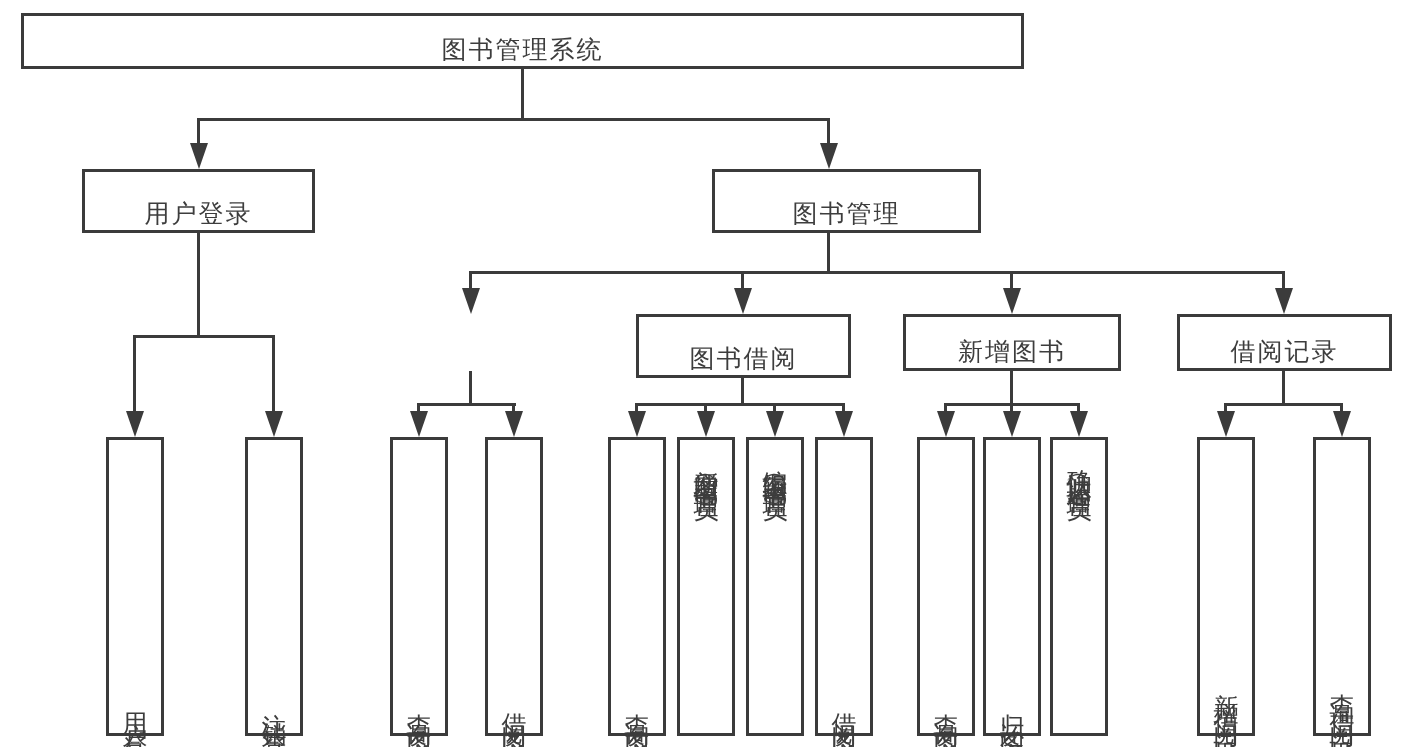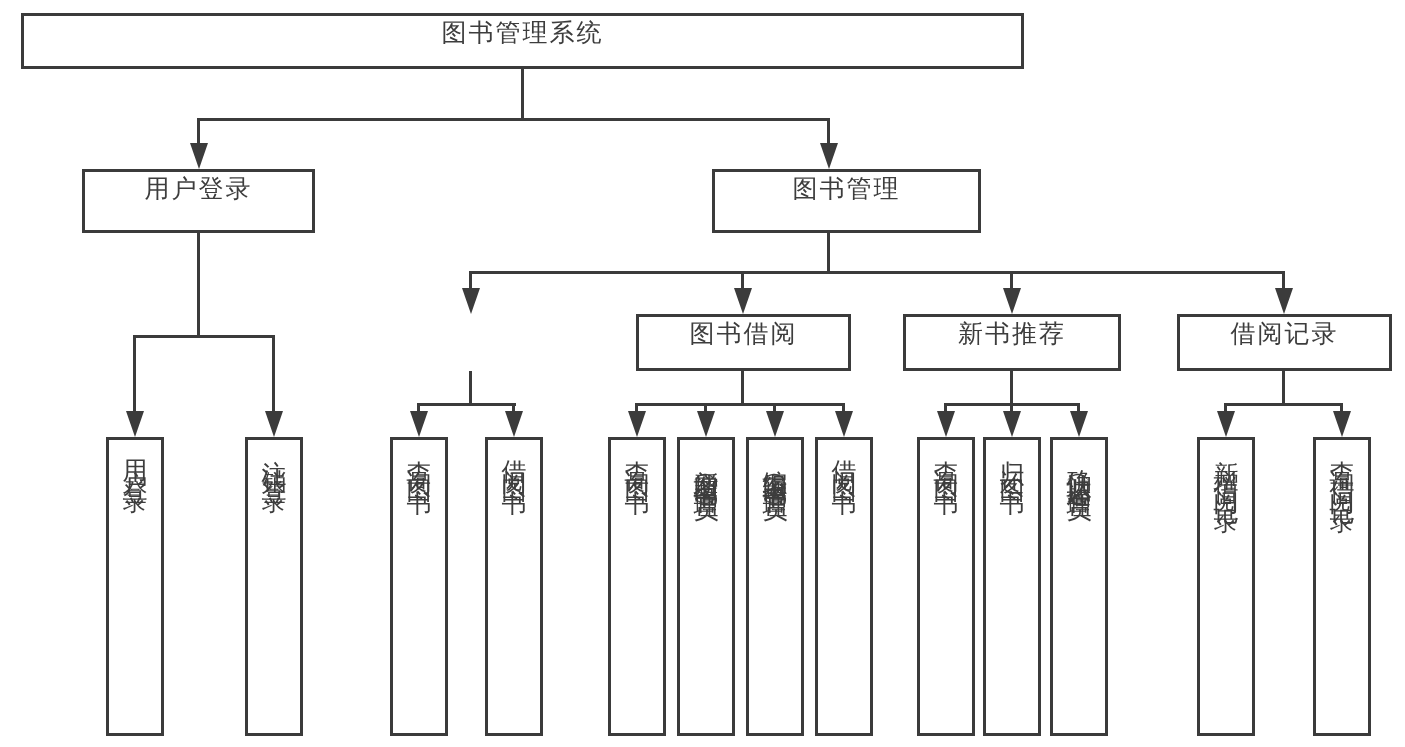--- a/index.html
+++ b/index.html
@@ -3,21 +3,21 @@
 <meta charset="utf-8">
 <style>
   html,body{margin:0;padding:0;background:#fff;}
   .stage{
     position:relative;width:1405px;height:747px;background:#ffffff;
     font-family:"Liberation Sans","DejaVu Sans",sans-serif;color:#383838;
     overflow:hidden;
   }
   .box{
     position:absolute;box-sizing:border-box;background:#ffffff;
-    border:3px solid #3b3b3b;display:flex;align-items:flex-start;justify-content:center;
+    border:3px solid #3b3b3b;display:flex;align-items:flex-end;justify-content:center;
     font-size:25px;color:#3d3d3d;letter-spacing:2px;z-index:2;
   }
   .vbox{justify-content:center;}
   .vbox .vtxt{
     writing-mode:vertical-rl;text-orientation:mixed;
     letter-spacing:10px;line-height:1;white-space:nowrap;
   }
   .vbox.long{align-items:flex-start;}
   .vbox.long .vtxt{letter-spacing:4px;padding-top:10px;}
   .hl{position:absolute;height:3px;background:#3b3b3b;z-index:1;}
@@ -100,25 +100,25 @@
     <span>图书管理系统</span>
   </div>
 
   <div class="box" style="left:82px;top:169px;width:233px;height:64px">
     <span>用户登录</span>
   </div>
   <div class="box" style="left:712px;top:169px;width:269px;height:64px">
     <span>图书管理</span>
   </div>
 
-  <div class="box" style="left:636px;top:314px;width:215px;height:57px">
+  <div class="box" style="left:636px;top:314px;width:215px;height:64px">
     <span>图书借阅</span>
   </div>
   <div class="box" style="left:903px;top:314px;width:218px;height:57px">
-    <span>新书推荐</span>
+    <span>新增图书</span>
   </div>
   <div class="box" style="left:1177px;top:314px;width:215px;height:57px">
     <span>借阅记录</span>
   </div>
 
   <div class="box vbox" style="left:106px;top:437px;width:58px;height:299px">
     <span class="vtxt">用户登录</span>
   </div>
   <div class="box vbox" style="left:245px;top:437px;width:58px;height:299px">
     <span class="vtxt">注销登录</span>

